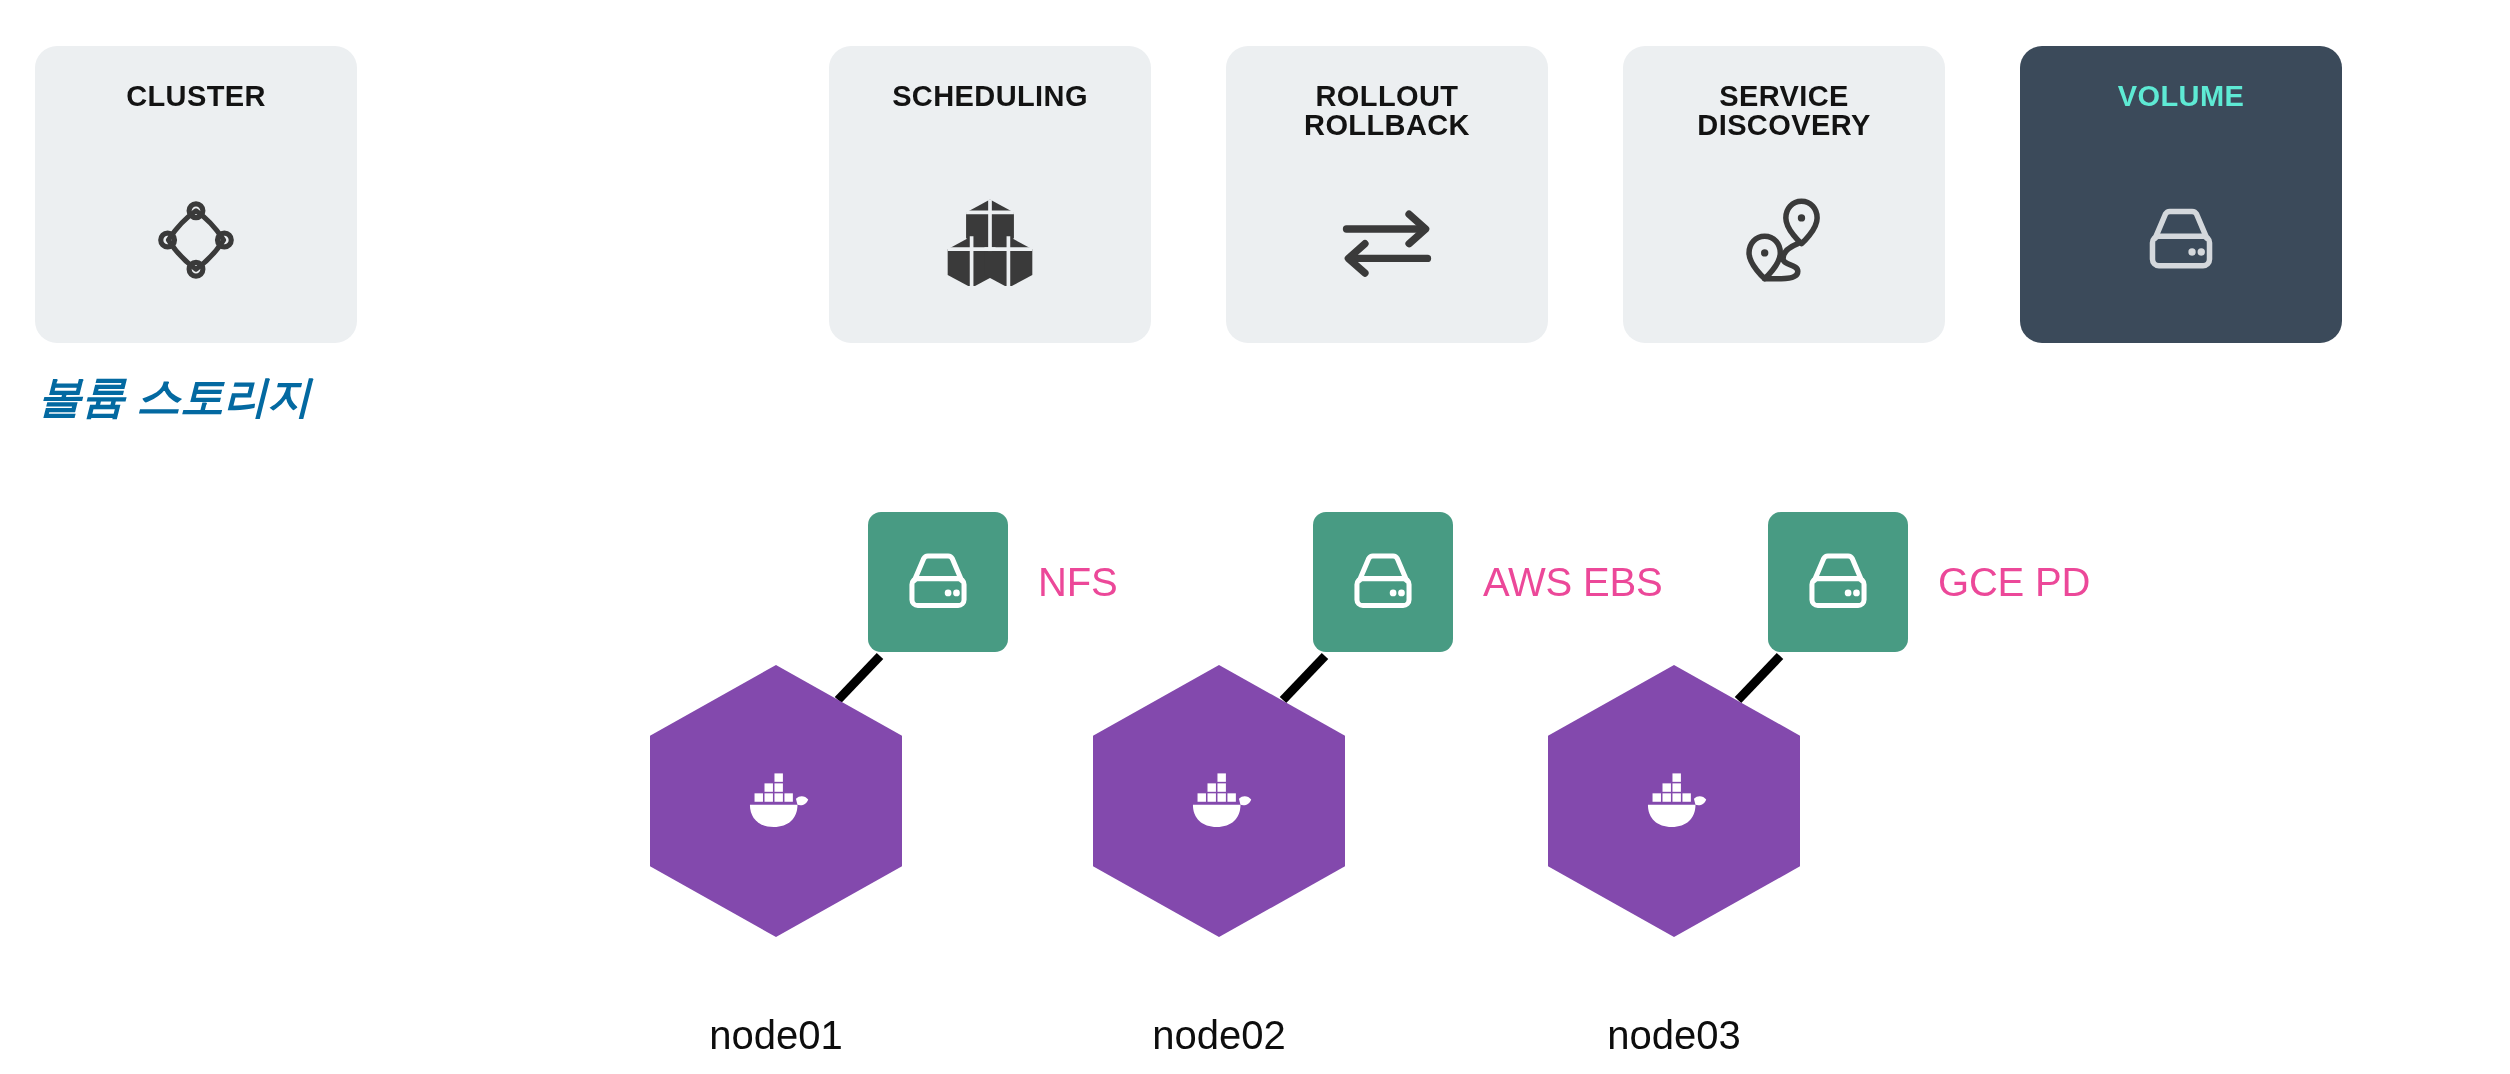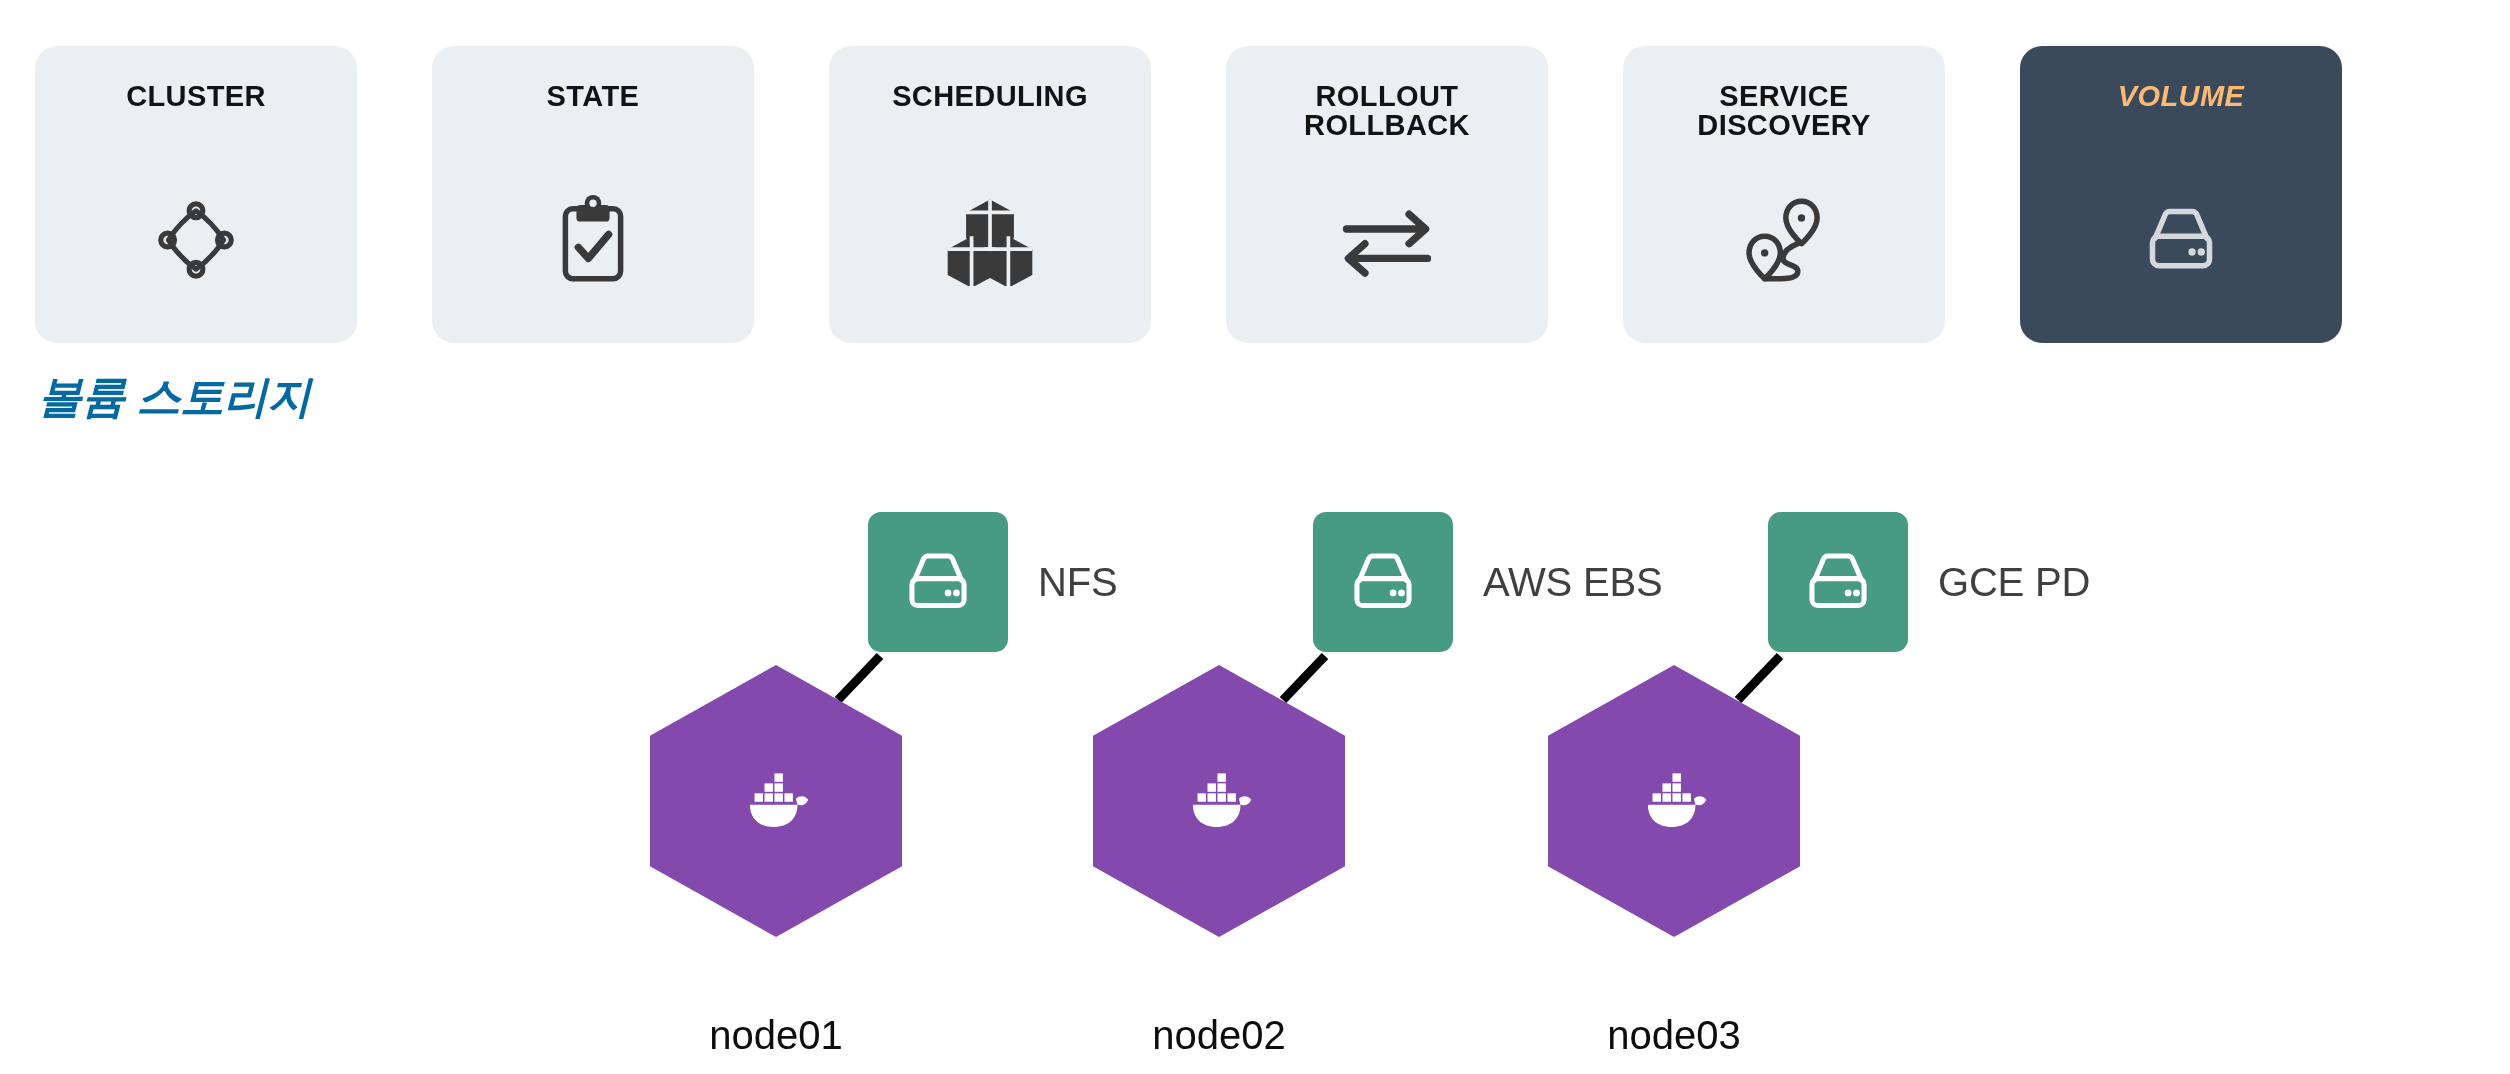--- a/index.html
+++ b/index.html
@@ -44,22 +44,21 @@
     margin-top: 36px;
     font-size: 29px;
     font-weight: bold;
     letter-spacing: 0.4px;
     line-height: 1.0;
     text-align: center;
     color: #131313;
     white-space: pre-line;
   }
   .topic-card.active .card-title {
-    color: #fdba74;
-    font-style: italic;
+    color: #5eead4;
   }
   .topic-card .card-icon {
     margin-top: auto;
     margin-bottom: 0;
     position: absolute;
     top: 148px;
     left: 50%;
     transform: translateX(-50%);
     width: 92px;
     height: 92px;
@@ -114,21 +113,21 @@
     height: 140px;
     border-radius: 13px;
     background: #489B83;
     display: flex;
     align-items: center;
     justify-content: center;
   }
   .storage-label {
     position: absolute;
     font-size: 40px;
-    color: #404040;
+    color: #ec4899;
     white-space: nowrap;
     letter-spacing: -0.2px;
   }
   .hex {
     position: absolute;
     width: 252px;
     height: 272px;
     background: #8349AD;
     clip-path: polygon(50% 0%, 100% 26%, 100% 74%, 50% 100%, 0% 74%, 0% 26%);
     display: flex;
@@ -156,32 +155,20 @@
       <svg width="86" height="86" viewBox="0 0 100 100">
         <path class="ico-stroke" d="M50 16 C 70 30, 78 44, 82 50 C 78 56, 70 70, 50 84 C 30 70, 22 56, 18 50 C 22 44, 30 30, 50 16 Z"></path>
         <circle class="ico-stroke" cx="50" cy="16" r="8" fill="#ECEFF1"></circle>
         <circle class="ico-stroke" cx="50" cy="84" r="8" fill="#ECEFF1"></circle>
         <circle class="ico-stroke" cx="17" cy="50" r="8" fill="#ECEFF1"></circle>
         <circle class="ico-stroke" cx="83" cy="50" r="8" fill="#ECEFF1"></circle>
       </svg>
     </div>
   </div>
 
-  <div class="topic-card" style="left:397px;">
-    <div class="card-title">STATE</div>
-    <div class="card-icon">
-      <svg width="80" height="92" viewBox="0 0 86 100">
-        <rect class="ico-stroke" x="13" y="16" width="60" height="76" rx="8"></rect>
-        <path class="ico-fill" d="M29 12 h28 a4 4 0 0 1 4 4 v10 a4 4 0 0 1 -4 4 h-28 a4 4 0 0 1 -4 -4 v-10 a4 4 0 0 1 4 -4 z"></path>
-        <circle class="ico-fill" cx="43" cy="10" r="9"></circle>
-        <circle cx="43" cy="10" r="4" fill="#ECEFF1"></circle>
-        <path class="ico-stroke" style="stroke-width:8" d="M27 58 l11 12 l22 -26"></path>
-      </svg>
-    </div>
-  </div>
 
   <div class="topic-card" style="left:794px;">
     <div class="card-title">SCHEDULING</div>
     <div class="card-icon">
       <svg width="92" height="92" viewBox="0 0 100 100">
         <g class="ico-fill">
           <path d="M50 6 L76 20 L76 48 L50 62 L24 48 L24 20 Z"></path>
           <path d="M30 46 L56 60 L56 88 L30 102 L4 88 L4 60 Z"></path>
           <path d="M70 46 L96 60 L96 88 L70 102 L44 88 L44 60 Z"></path>
         </g>

